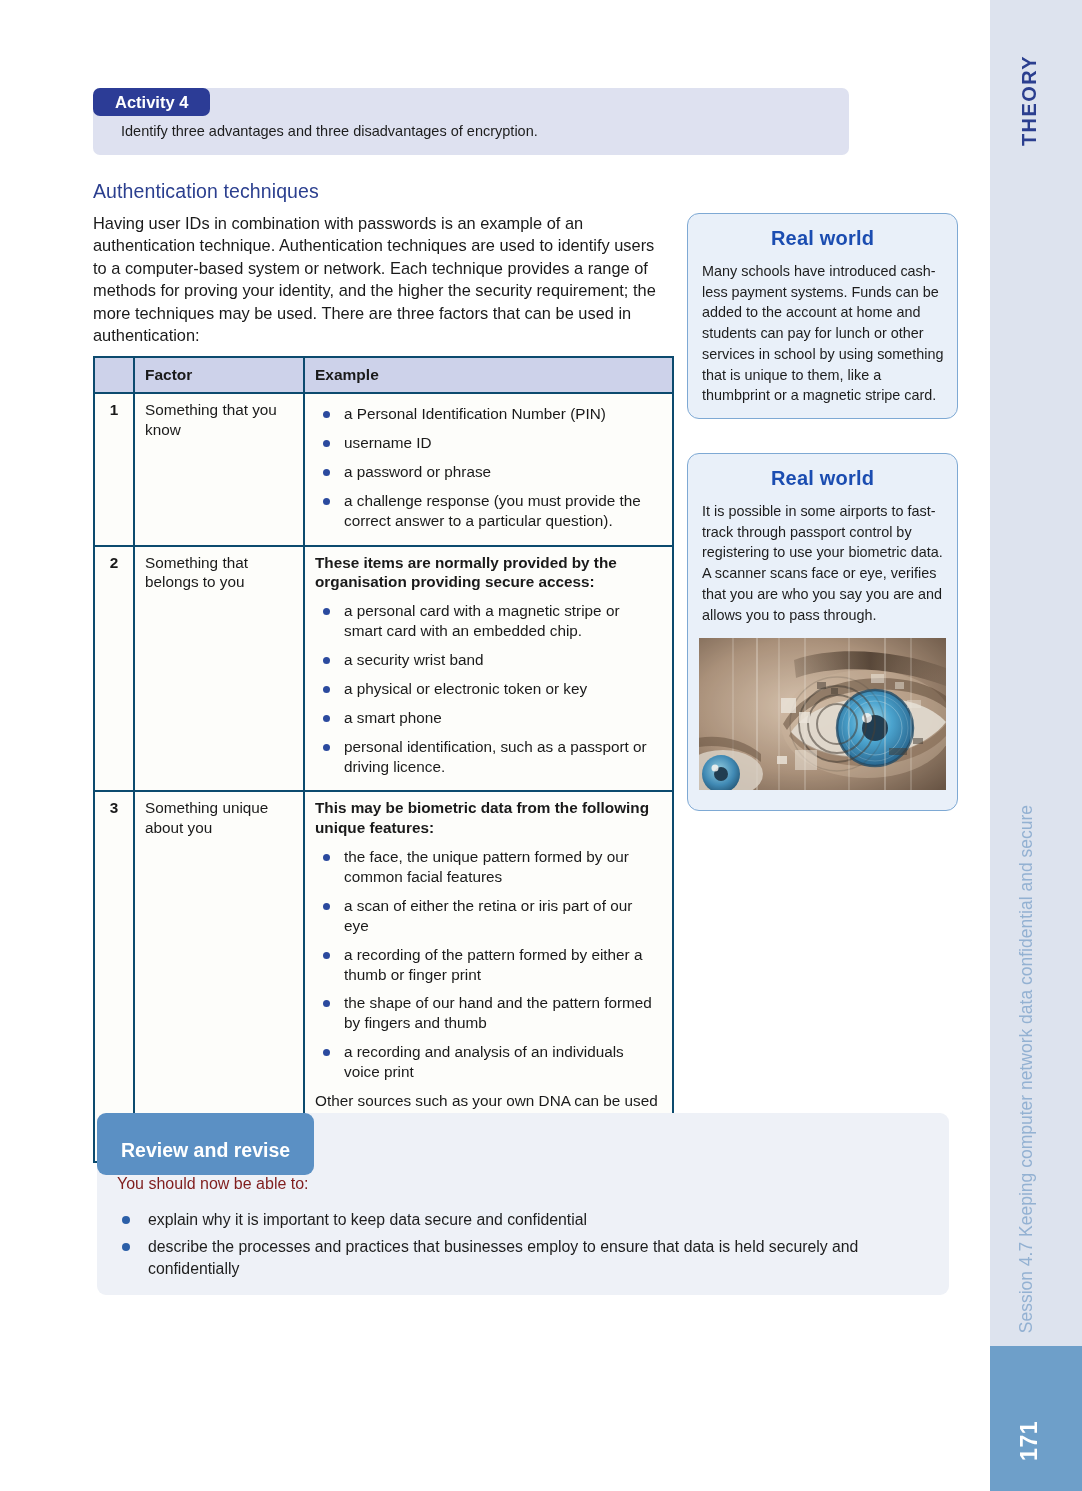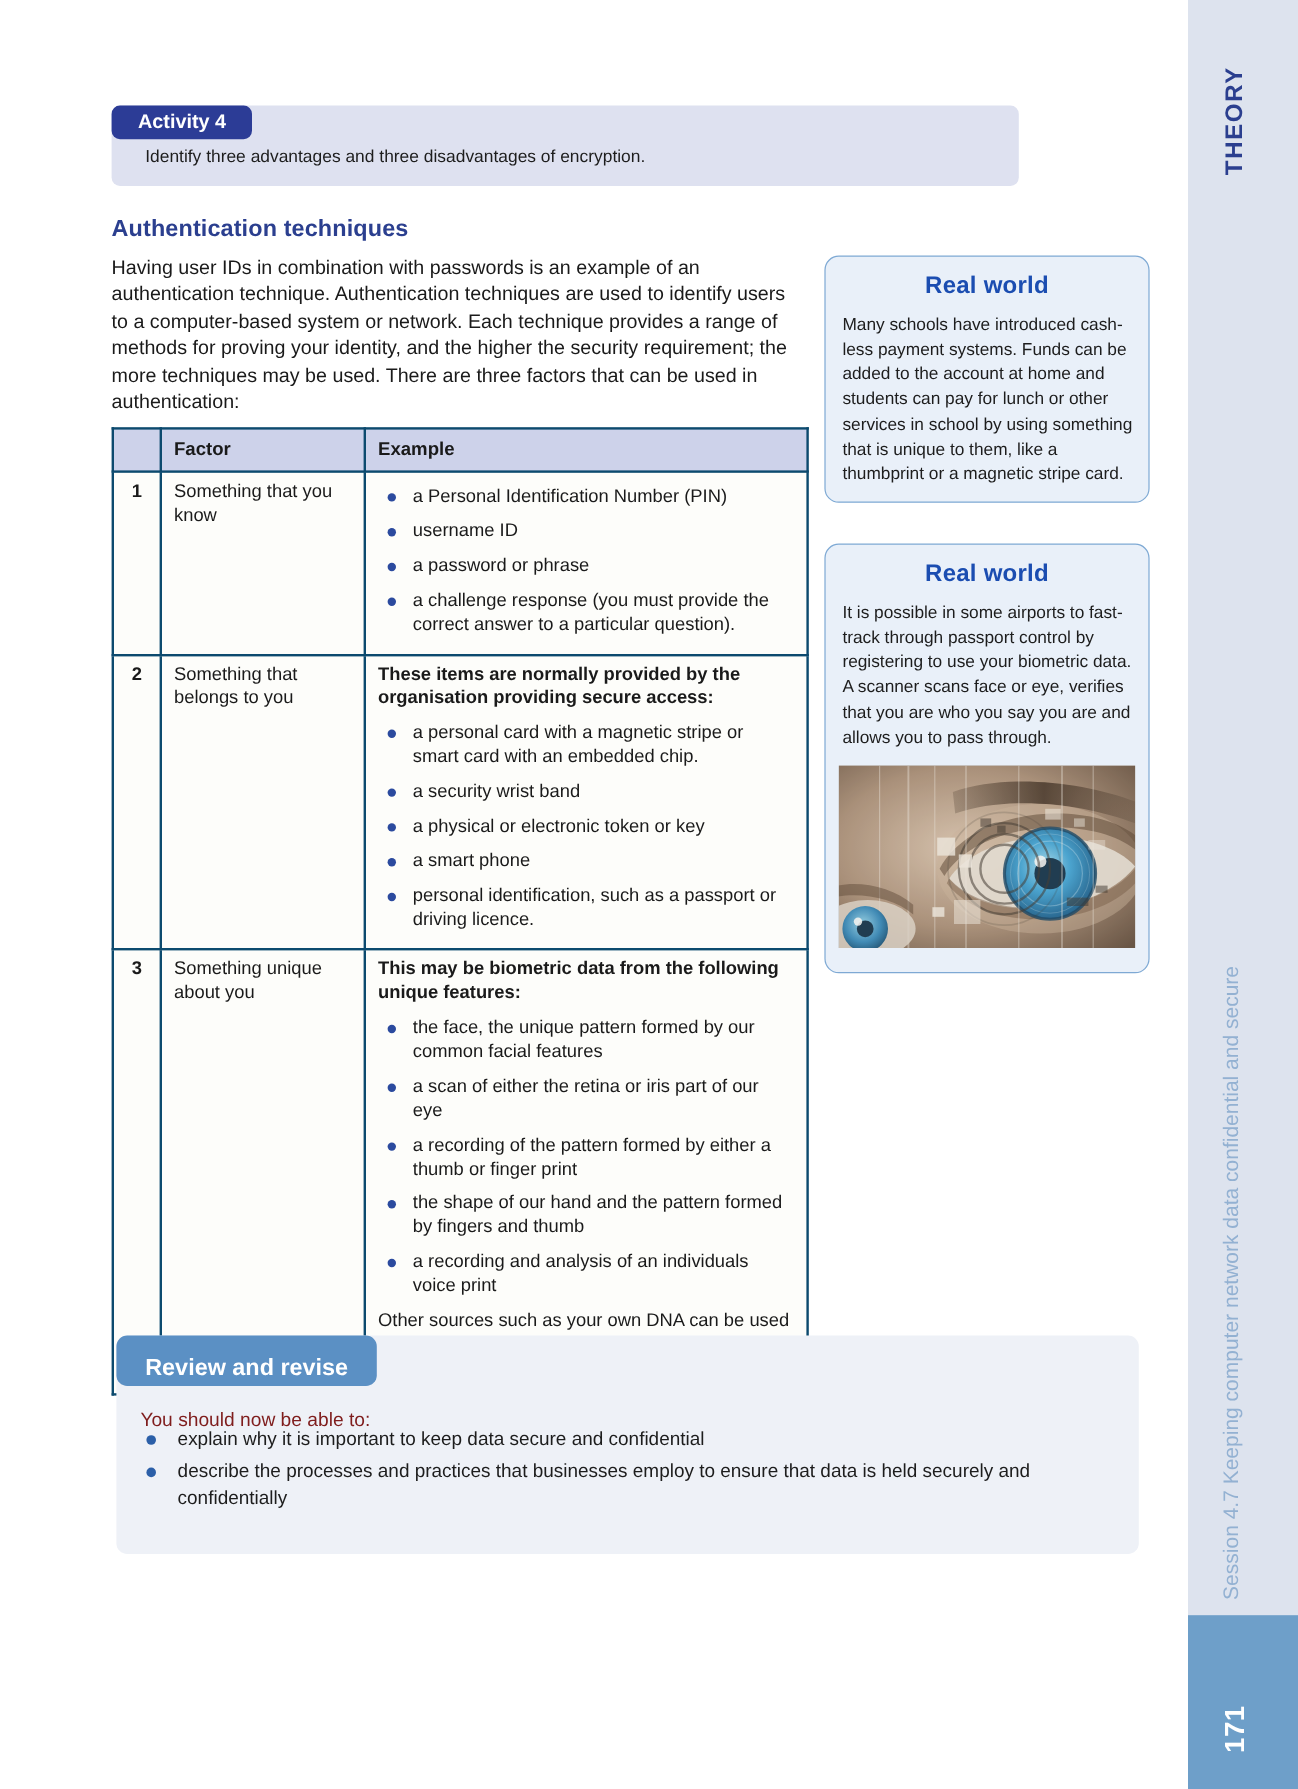--- a/index.html
+++ b/index.html
@@ -105,21 +105,21 @@
     color: #1d1d1d;
     line-height: 1.35;
   }
 
   
   .section-heading {
     position: absolute;
     left: 93px;
     top: 180px;
     font-size: 19.5px;
-    font-weight: bold;
+    font-weight: normal;
     color: #2b3f8f;
     letter-spacing: 0.1px;
   }
 
   
   .intro-para {
     position: absolute;
     left: 93px;
     top: 212px;
     width: 578px;
@@ -239,40 +239,40 @@
     width: 852px;
     height: 182px;
     background: #eef1f7;
     border-radius: 9px;
   }
   .review-badge {
     position: absolute;
     left: 0;
     top: 0;
     height: 26px;
-    padding: 8px 24px;
+    padding: 18px 24px;
     background: #5b90c4;
     border-radius: 9px;
     color: #ffffff;
     font-size: 19.5px;
     font-weight: bold;
     line-height: 38px;
     white-space: nowrap;
   }
   .review-lead {
     position: absolute;
     left: 20px;
     top: 62px;
     font-size: 16px;
     color: #7f1d1d;
   }
   .review-list {
     position: absolute;
     left: 20px;
-    top: 76px;
+    top: 96px;
     width: 810px;
     margin: 0;
     padding: 0;
     list-style: none;
   }
   .review-list li {
     position: relative;
     padding-left: 31px;
     margin-bottom: 5px;
     font-size: 15.8px;

